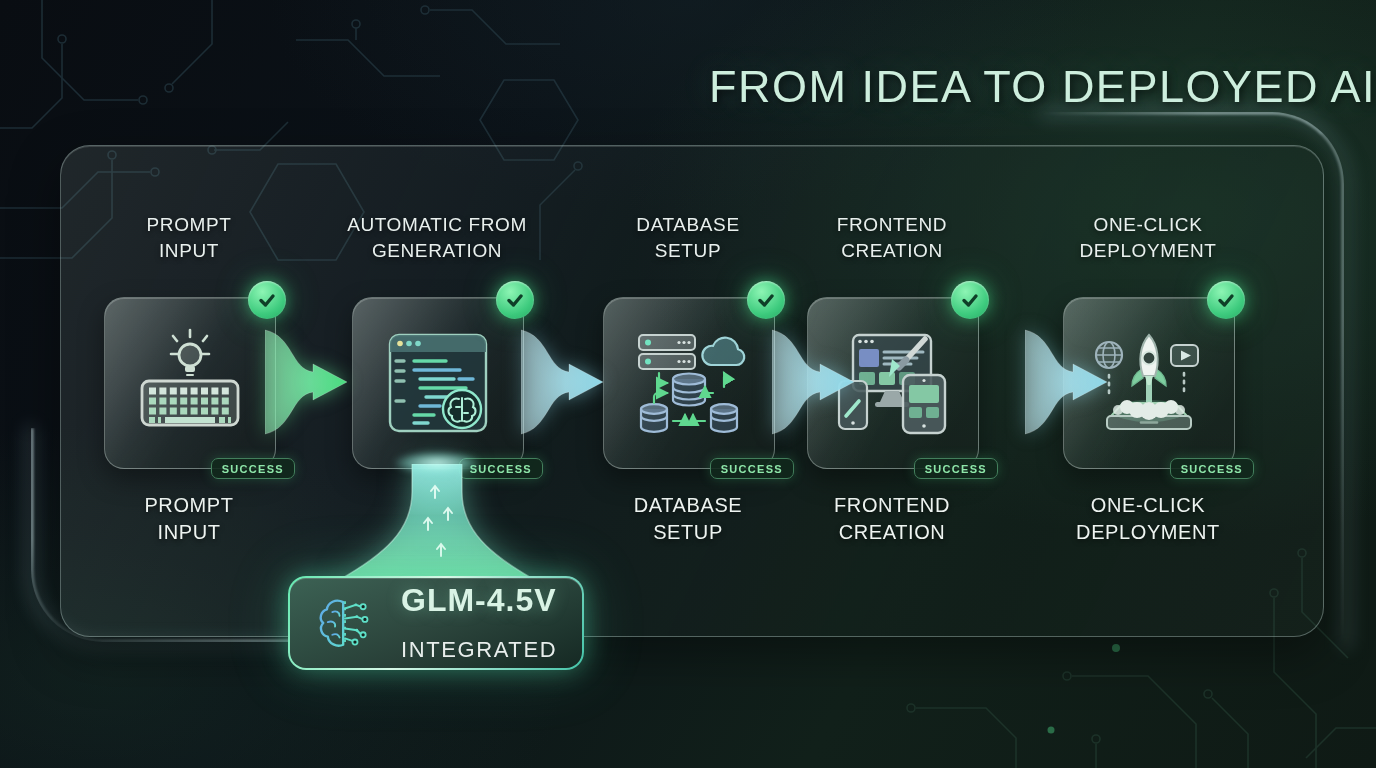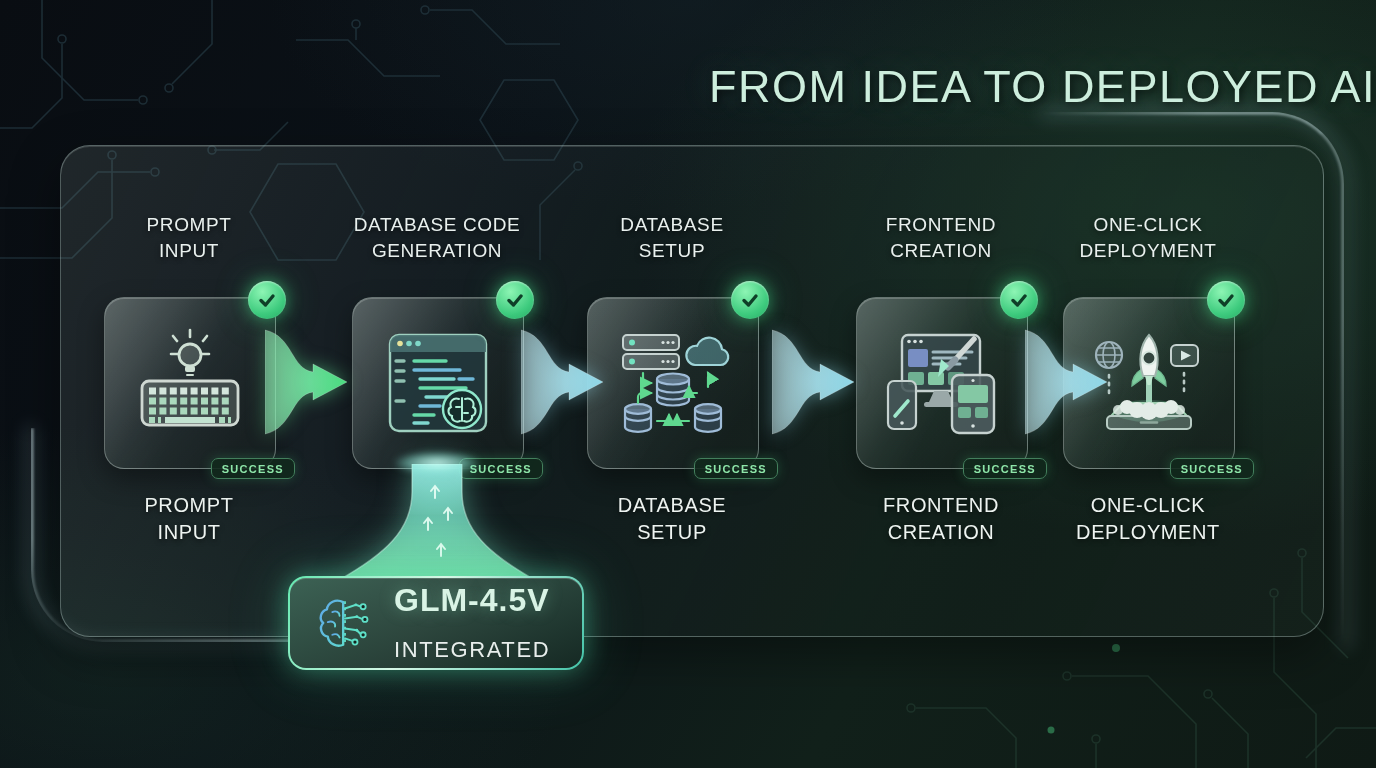--- a/index.html
+++ b/index.html
@@ -100,21 +100,21 @@
     position:absolute;left:395px;top:452px;width:84px;height:22px;filter:blur(3px);
     background:radial-gradient(ellipse at center,rgba(205,255,246,.95),rgba(140,232,216,.45) 52%,transparent 76%);
   }
 
   .glm{
     position:absolute;left:288px;top:576px;width:296px;height:94px;border-radius:18px;
     border:2px solid transparent;
     background:linear-gradient(160deg,rgba(58,92,80,.96),rgba(20,36,31,.97)) padding-box,
                linear-gradient(120deg,#63e8b0,#d7f7e6 45%,#43c3a8) border-box;
     box-shadow:0 0 26px rgba(90,230,180,.42),0 0 64px rgba(90,230,180,.18), inset 0 1px 0 rgba(255,255,255,.18);
-    display:flex;align-items:center;gap:20px;padding-left:26px;box-sizing:border-box;
+    display:flex;align-items:center;gap:27px;padding-left:26px;box-sizing:border-box;
   }
   .glm-text{display:flex;flex-direction:column;line-height:1.12;}
   .glm-model{font-size:32px;font-weight:bold;letter-spacing:1px;color:var(--model-text,#d9f3e5);text-shadow:0 0 16px rgba(150,240,200,.35);}
   .glm-label{font-size:22px;color:#e8eeec;letter-spacing:1.6px;margin-top:19px;}
 </style>
 </head>
 <body>
 
 <div class="stage">
 
@@ -227,21 +227,21 @@
             <polyline points="5,11.5 9.5,16 17,7" fill="none" stroke="#0f3f28" stroke-width="3.4" stroke-linecap="round" stroke-linejoin="round"></polyline>
           </svg>
       </div>
       <div class="pill">SUCCESS</div>
     </div>
     <div class="step-caption">PROMPT
 INPUT</div>
   </div>
 
   <div class="col" style="left:327px">
-    <div class="step-title">DATABASE CODE
+    <div class="step-title">AUTOMATIC FROM
 GENERATION</div>
     <div class="card">
       <div class="sheen"></div>
       <svg class="card-icon" width="120" height="120" viewBox="0 0 120 120">
         <rect x="12" y="12" width="96" height="96" rx="9" fill="rgba(34,56,60,.88)" stroke="#9fd0c0" stroke-width="2.4"></rect>
         <path d="M12,29 v-8 a9,9 0 0 1 9,-9 h78 a9,9 0 0 1 9,9 v8 z" fill="rgba(72,112,112,.9)"></path>
         <circle cx="22" cy="20.5" r="2.8" fill="#e6e29a"></circle>
           <circle cx="31" cy="20.5" r="2.8" fill="#7fd8c8"></circle>
           <circle cx="40" cy="20.5" r="2.8" fill="#7fd8c8"></circle>
         <g stroke="#8fc0b0" stroke-width="3.4" stroke-linecap="round">
@@ -272,21 +272,21 @@
       <div class="check">
         <svg width="22" height="22" viewBox="0 0 22 22">
             <polyline points="5,11.5 9.5,16 17,7" fill="none" stroke="#0f3f28" stroke-width="3.4" stroke-linecap="round" stroke-linejoin="round"></polyline>
           </svg>
       </div>
       <div class="pill">SUCCESS</div>
     </div>
     <div class="step-caption"></div>
   </div>
 
-  <div class="col" style="left:562px">
+  <div class="col" style="left:578px">
     <div class="step-title">DATABASE
 SETUP</div>
     <div class="card">
       <div class="sheen"></div>
       <svg class="card-icon" width="120" height="120" viewBox="0 0 120 120">
         <rect x="10" y="12" width="56" height="15" rx="4" fill="rgba(205,215,218,.28)" stroke="#c6d2d0" stroke-width="2"></rect>
         <circle cx="19" cy="19.5" r="3" fill="#72e2c0"></circle>
         <circle cx="50" cy="19.5" r="1.6" fill="#d8e2e0"></circle>
           <circle cx="55" cy="19.5" r="1.6" fill="#d8e2e0"></circle>
           <circle cx="60" cy="19.5" r="1.6" fill="#d8e2e0"></circle>
@@ -321,21 +321,21 @@
         <svg width="22" height="22" viewBox="0 0 22 22">
             <polyline points="5,11.5 9.5,16 17,7" fill="none" stroke="#0f3f28" stroke-width="3.4" stroke-linecap="round" stroke-linejoin="round"></polyline>
           </svg>
       </div>
       <div class="pill">SUCCESS</div>
     </div>
     <div class="step-caption">DATABASE
 SETUP</div>
   </div>
 
-  <div class="col" style="left:831px">
+  <div class="col" style="left:782px">
     <div class="step-title">FRONTEND
 CREATION</div>
     <div class="card">
       <div class="sheen"></div>
       <svg class="card-icon" width="120" height="120" viewBox="0 0 120 120">
         <rect x="20" y="12" width="78" height="56" rx="6" fill="rgba(55,72,76,.8)" stroke="#c6d2d0" stroke-width="2.4"></rect>
         <circle cx="27" cy="18.5" r="1.8" fill="#d8e2e0"></circle>
           <circle cx="33" cy="18.5" r="1.8" fill="#d8e2e0"></circle>
           <circle cx="39" cy="18.5" r="1.8" fill="#d8e2e0"></circle>
         <rect x="26" y="26" width="20" height="18" rx="2" fill="#7f96d0" opacity=".9"></rect>

